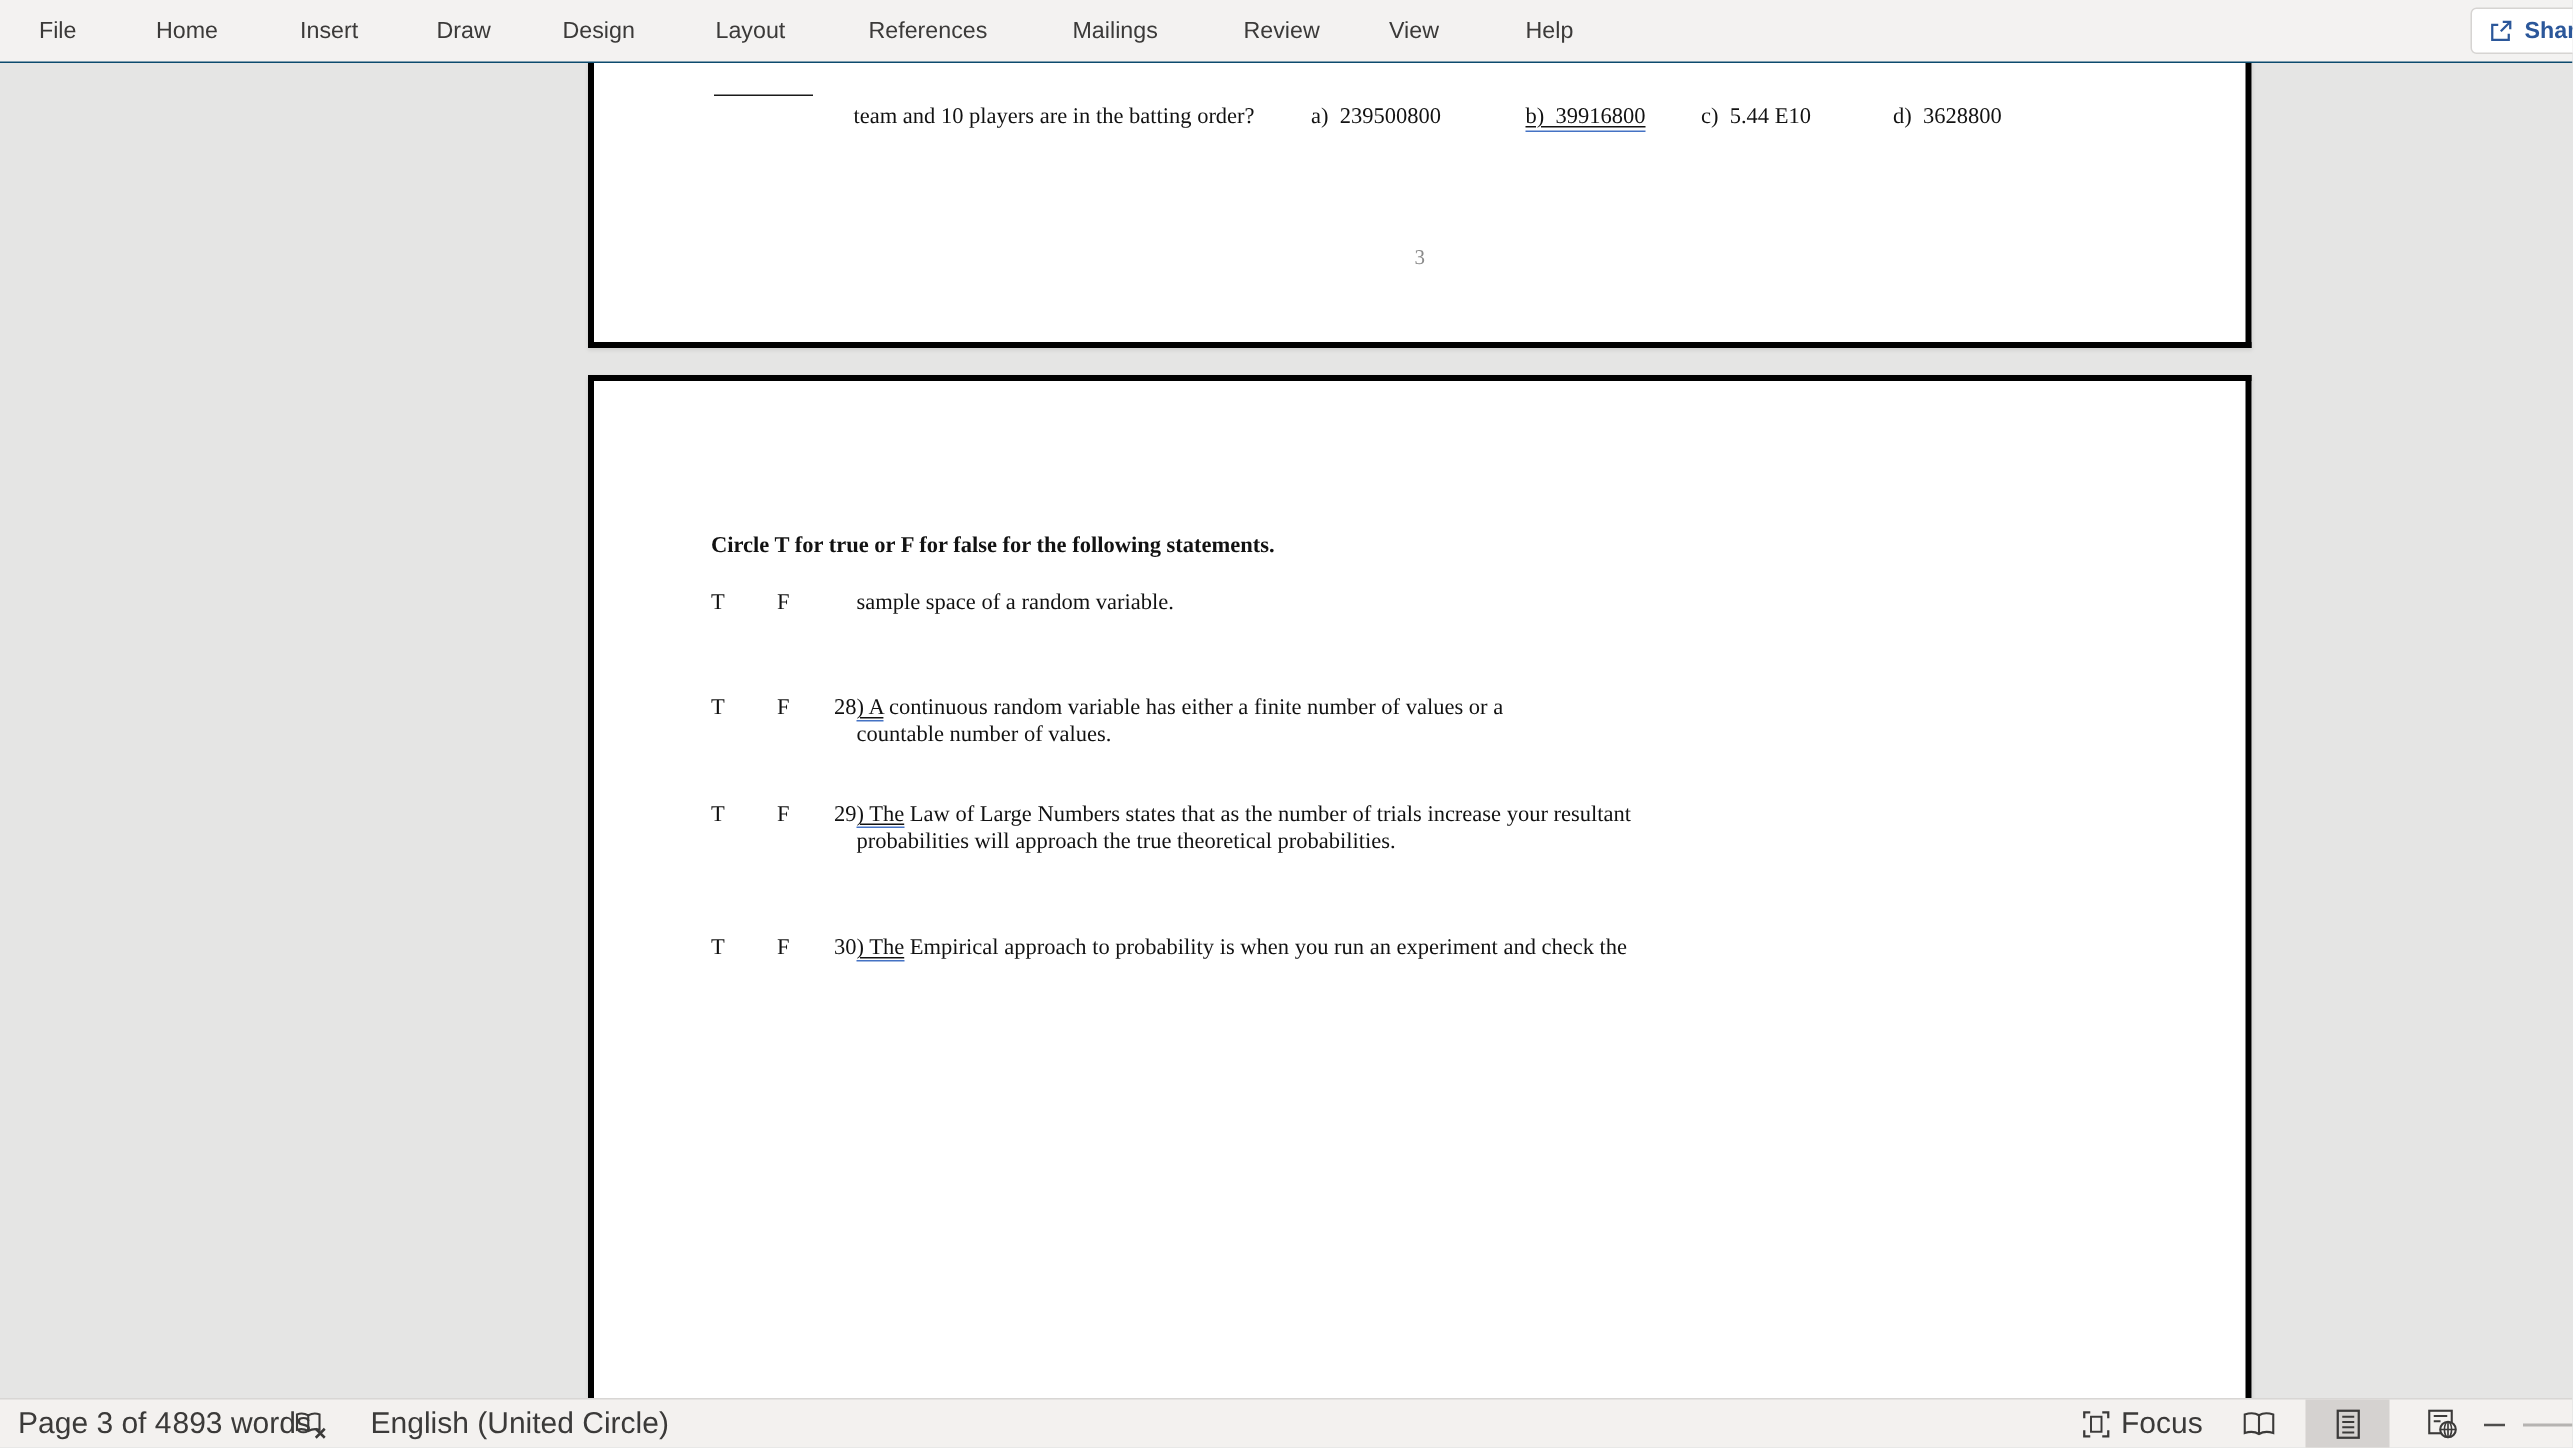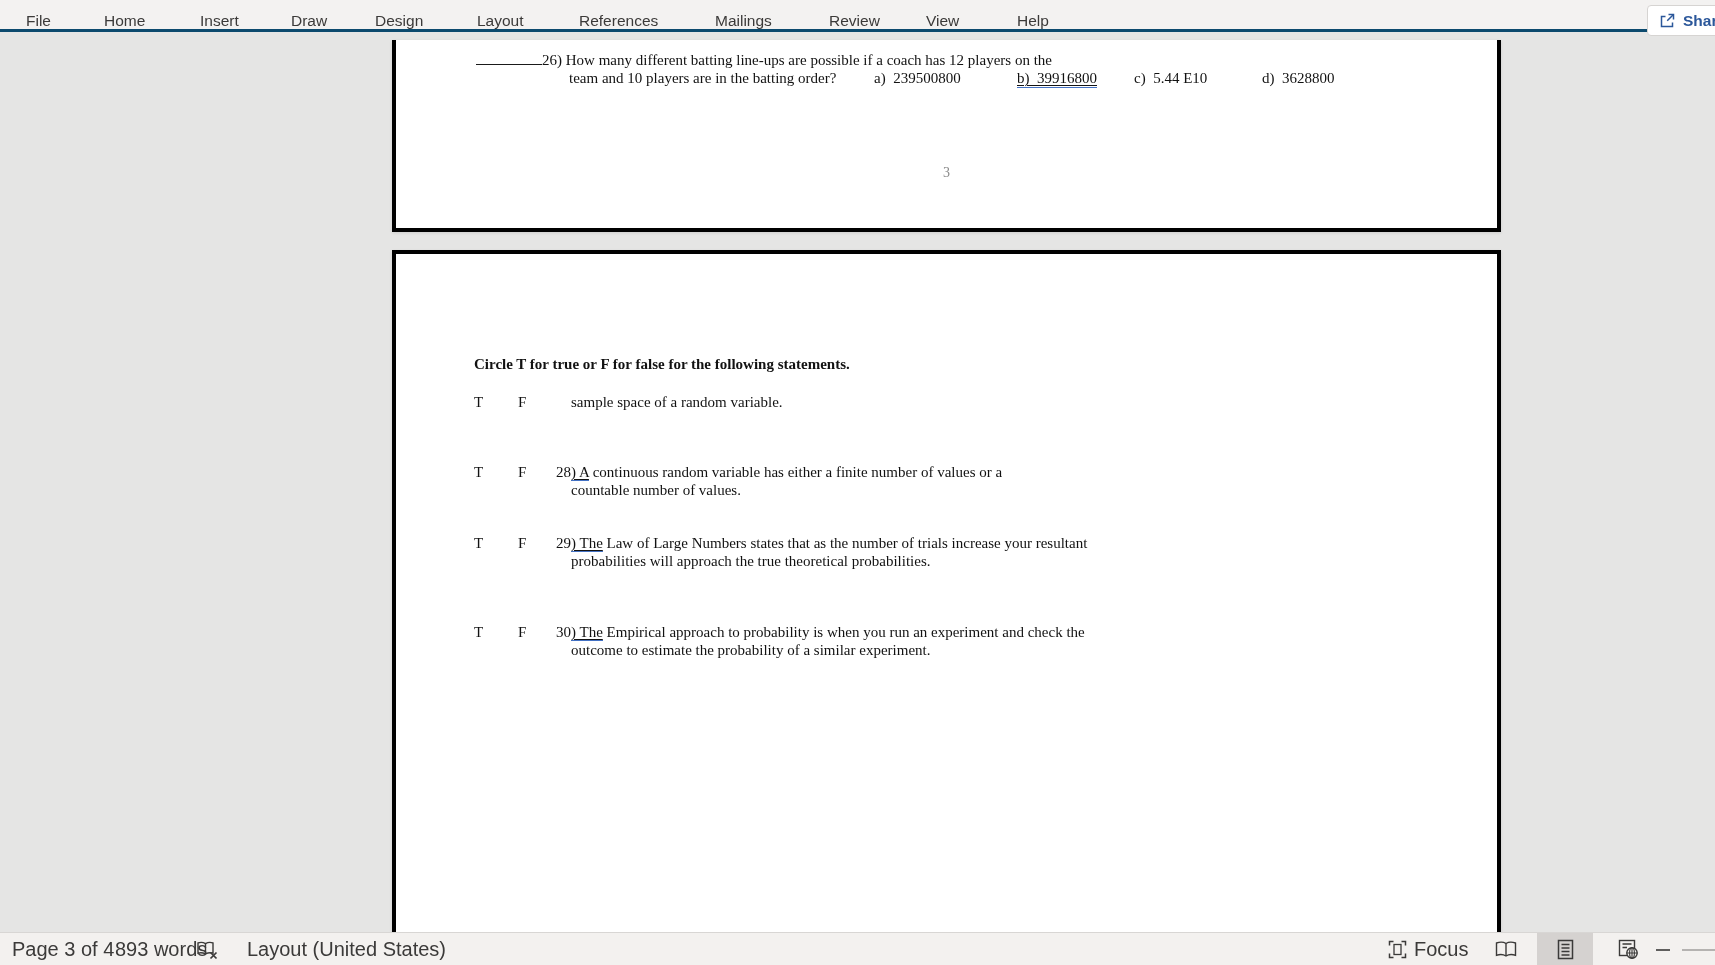--- a/index.html
+++ b/index.html
@@ -1,21 +1,21 @@
 <!DOCTYPE html>
 <html><head>
 <meta charset="utf-8">
 <style>
   * { margin:0; padding:0; box-sizing:border-box; }
   html,body { width:1715px; height:965px; overflow:hidden; }
   body { position:relative; background:#e5e5e4; font-family:"Liberation Sans",sans-serif; }
 
   
-  .menu-bar { position:absolute; top:0; left:0; width:1715px; height:32px;
-              background:#f3f2f1; border-bottom:3px solid #0c4a6e; z-index:5; }
+  .menu-bar { position:absolute; top:0; left:0; width:1715px; height:42px;
+              background:#f3f2f1; border-bottom:1px solid #0c4a6e; z-index:5; }
   .menu-tab { position:absolute; top:0; height:41px; line-height:41px;
               font-size:15.5px; color:#3b3a39; cursor:default; }
   .menu-tab:nth-of-type(1){left:26px}  .menu-tab:nth-of-type(2){left:104px}
   .menu-tab:nth-of-type(3){left:200px} .menu-tab:nth-of-type(4){left:291px}
   .menu-tab:nth-of-type(5){left:375px} .menu-tab:nth-of-type(6){left:477px}
   .menu-tab:nth-of-type(7){left:579px} .menu-tab:nth-of-type(8){left:715px}
   .menu-tab:nth-of-type(9){left:829px} .menu-tab:nth-of-type(10){left:926px}
   .menu-tab:nth-of-type(11){left:1017px}
   .share-button { position:absolute; left:1647px; top:5px; width:100px; height:31px;
                   background:#fff; border:1px solid #d6d4d2; border-radius:4px;
@@ -95,21 +95,21 @@
         <path d="M14.2 2.8 L8.2 8.8"></path>
       </svg>
     </span>
     <span>Share</span>
   </div>
 </div>
 
 <div class="doc-area">
 
   <div class="page page-3">
-    <div class="q26-line1"><span class="blank-underline"></span><span>26) How many different batting line-ups are possible if a coach has 12 players on the</span></div>
+    <div class="q26-line1"><span class="blank-underline"></span></div>
     <div class="q26-line2">
       <span style="left:0">team and 10 players are in the batting order?</span>
       <span class="opt-a">a)  239500800</span>
       <span class="opt-b underline-mark">b)  39916800</span>
       <span class="opt-c">c)  5.44 E10</span>
       <span class="opt-d">d)  3628800</span>
     </div>
     <div class="page-footer-num">3</div>
   </div>
 
@@ -140,39 +140,38 @@
         <div class="l1"><span>29</span><span class="underline-mark">) The</span><span> Law of Large Numbers states that as the number of trials increase your resultant</span></div>
         <div class="l2">probabilities will approach the true theoretical probabilities.</div>
       </div>
     </div>
 
     <div class="tfq" style="top:369px">
       <span class="t-cell">T</span>
       <span class="f-cell">F</span>
       <div>
         <div class="l1"><span>30</span><span class="underline-mark">) The</span><span> Empirical approach to probability is when you run an experiment and check the</span></div>
-        <div class="l2">outcome to estimate the probability of a similar experiment.</div>
       </div>
     </div>
   </div>
 </div>
 
 <div class="status-bar">
   <span class="sb-item sb-page">Page 3 of 4</span>
   <span class="sb-item sb-words">893 words</span>
   <span class="sb-item sb-proof">
     <span>
       <svg width="23" height="20" viewBox="0 0 23 20" fill="none" stroke="#3b3a39" stroke-width="1.4">
         <path d="M2 3 C4.5 2 7 2.2 9.5 3.6 C12 2.2 14.5 2 17 3 V13.2 C14.5 12.4 12 12.6 9.5 14 C7 12.6 4.5 12.4 2 13.2 Z"></path>
         <path d="M9.5 3.6 V14"></path>
         <path d="M14.5 12.5 L20.5 18.5 M20.5 12.5 L14.5 18.5" stroke-width="1.7"></path>
       </svg>
     </span>
   </span>
-  <span class="sb-item sb-lang">Layout (United States)</span>
+  <span class="sb-item sb-lang">English (United Circle)</span>
 
   <span class="sb-item sb-focus">
     <span>
       <svg width="19" height="19" viewBox="0 0 19 19" fill="none" stroke="#3b3a39" stroke-width="1.5">
         <path d="M1.5 5.5 V1.5 H5.5 M13.5 1.5 H17.5 V5.5 M17.5 13.5 V17.5 H13.5 M5.5 17.5 H1.5 V13.5"></path>
         <rect x="6" y="4.5" width="7" height="10" stroke-width="1.3"></rect>
       </svg>
     </span>
     <span>Focus</span>
   </span>

